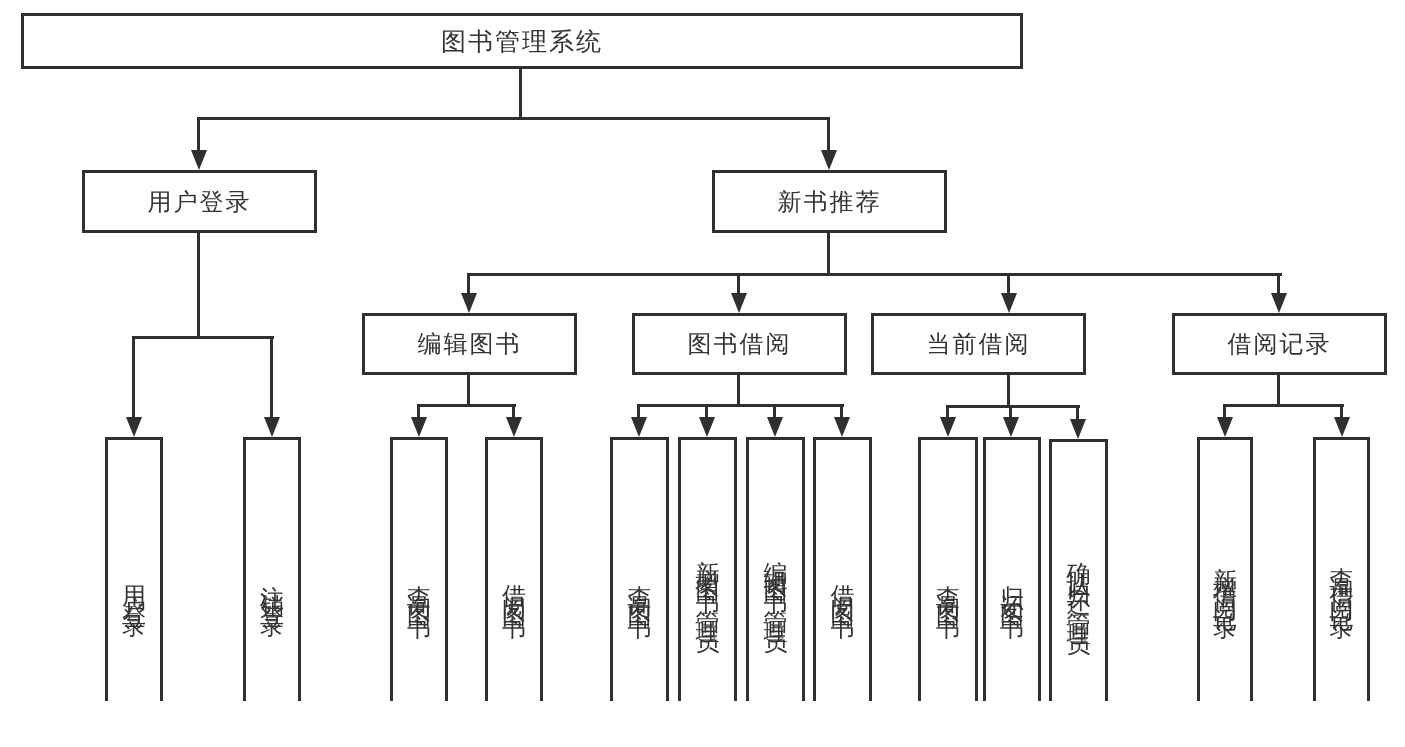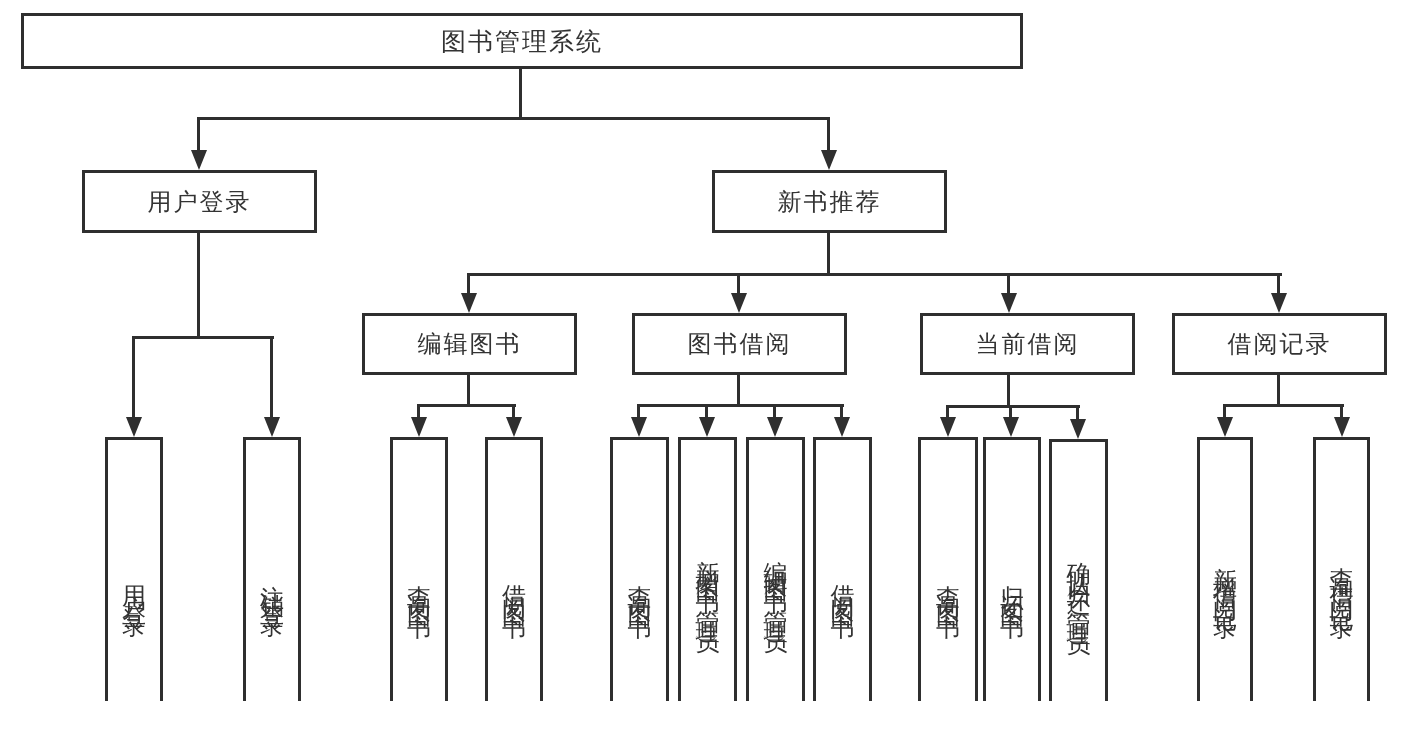--- a/index.html
+++ b/index.html
@@ -69,21 +69,21 @@
   <div class="box" style="left:712px;top:170px;width:235px;height:63px;">
     <span>新书推荐</span>
   </div>
 
   <div class="box" style="left:362px;top:313px;width:215px;height:62px;">
     <span>编辑图书</span>
   </div>
   <div class="box" style="left:632px;top:313px;width:215px;height:62px;align-items:center;">
     <span>图书借阅</span>
   </div>
-  <div class="box" style="left:920px;top:313px;width:215px;height:62px;">
+  <div class="box" style="left:871px;top:313px;width:215px;height:62px;">
     <span>当前借阅</span>
   </div>
   <div class="box" style="left:1172px;top:313px;width:215px;height:62px;">
     <span>借阅记录</span>
   </div>
 
   <div class="box v" style="left:105px;top:437px;width:58px;height:298px;">
     <span>用户登录</span>
   </div>
   <div class="box v" style="left:243px;top:437px;width:58px;height:298px;">

